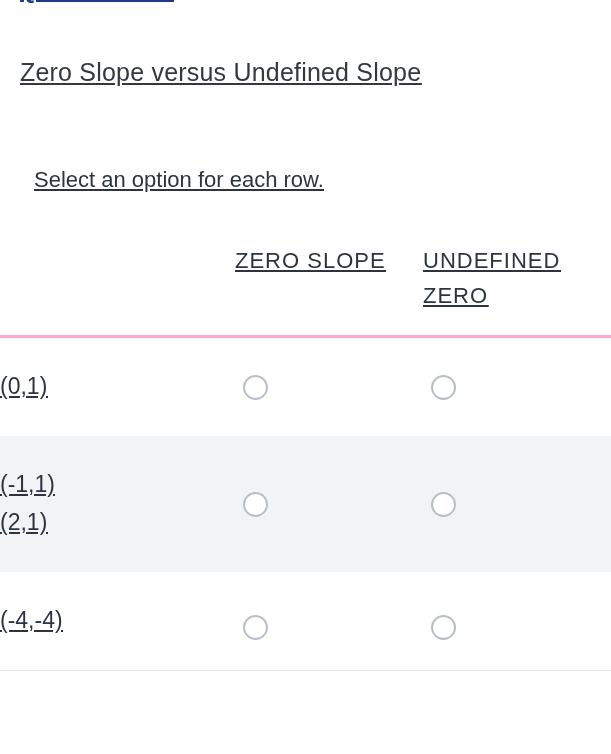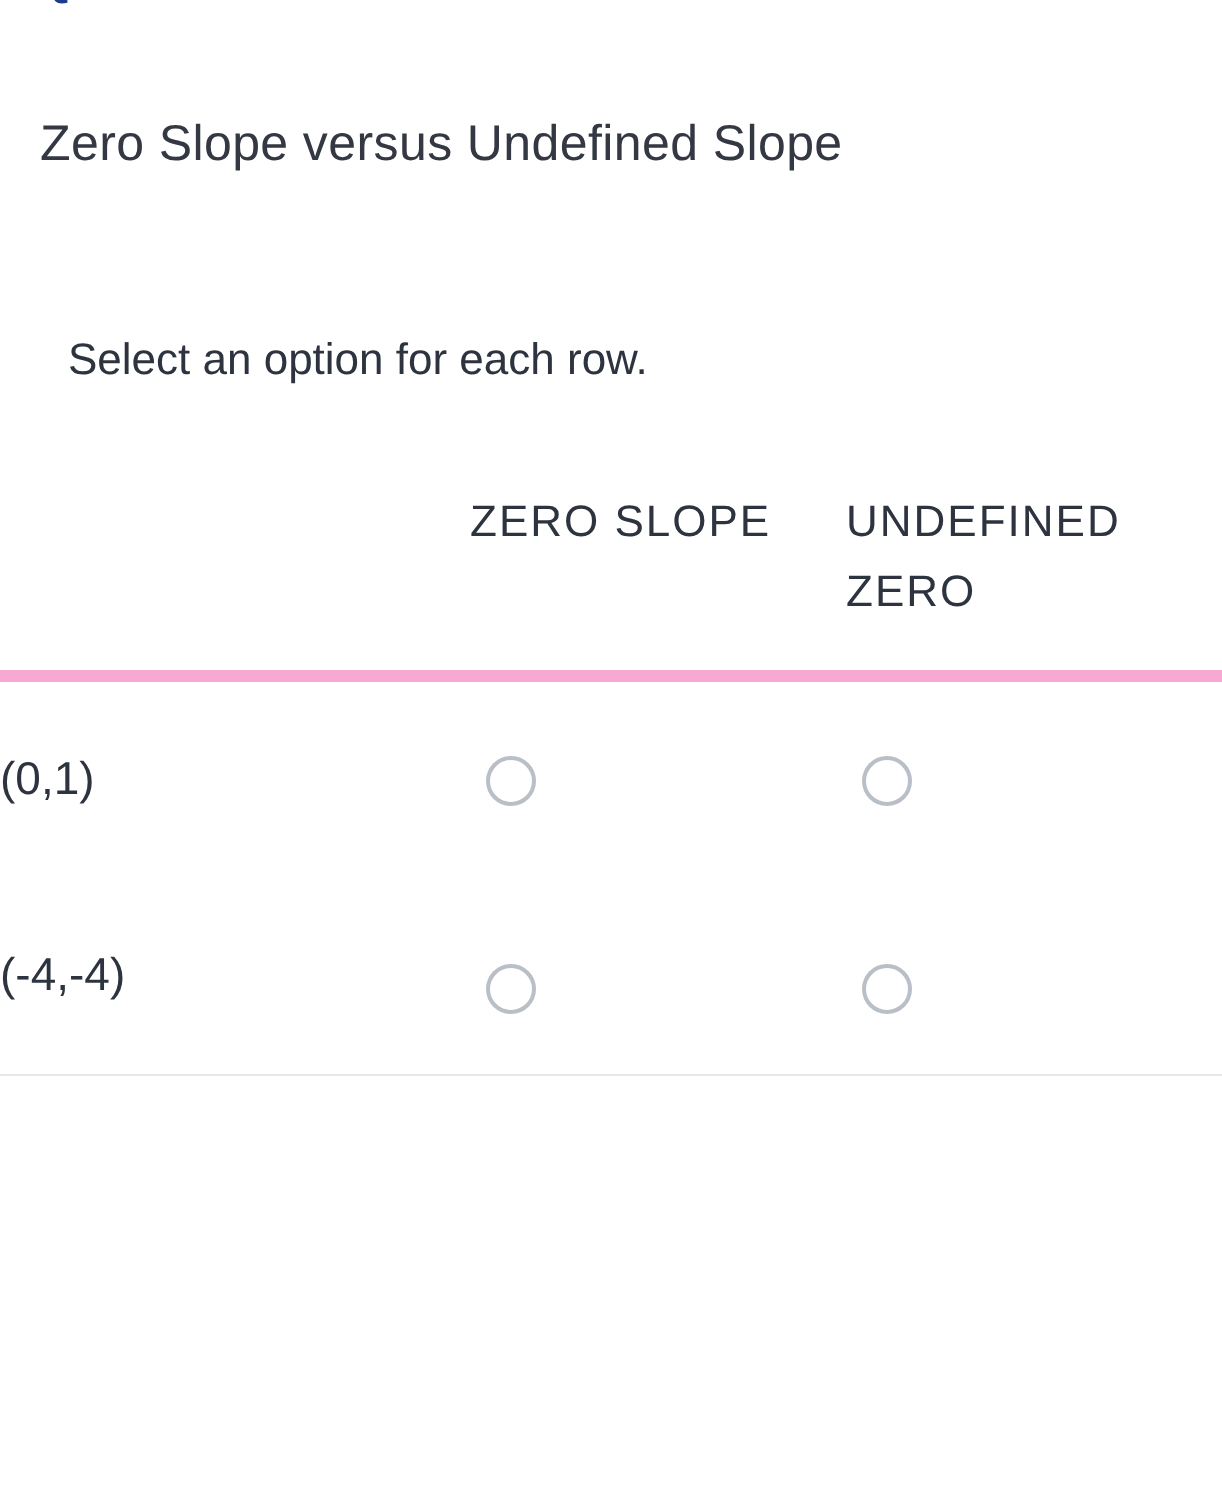--- a/index.html
+++ b/index.html
@@ -1,15 +1,15 @@
 <!DOCTYPE html>
 <html><head>
   <meta charset="utf-8">
   <style>
-    * { box-sizing: border-box; margin: 0; padding: 0; }
+    * { box-sizing: border-box; margin: 0; padding: 0; text-decoration: underline; }
     body {
       font-family: -apple-system, BlinkMacSystemFont, "Segoe UI", Helvetica, Arial, sans-serif;
       background: #ffffff;
       width: 611px;
       height: 754px;
       overflow: hidden;
     }
     .container {
       padding: 0;
     }
@@ -41,21 +41,21 @@
       color: #2d3440;
       font-weight: 400;
       padding: 80px 33px 30px 34px;
     }
     .table {
       width: 100%;
     }
     .header-row {
       display: flex;
       padding: 20px 0 22px 0;
-      border-bottom: 6px solid #f9a8d4;
+      border-bottom: 3px solid #f9a8d4;
     }
     .header-spacer {
       width: 235px;
       flex-shrink: 0;
     }
     .header-cell {
       flex: 1;
       font-size: 22px;
       color: #2d3440;
       font-weight: 400;
@@ -126,20 +126,32 @@
         <div>(0,1)</div>
       </div>
       <div class="radio-cell">
         <span class="radio"></span>
       </div>
       <div class="radio-cell">
         <span class="radio"></span>
       </div>
     </div>
 
+    <div class="data-row shaded">
+      <div class="row-label">
+        <div>(-1,1)</div>
+        <div>(2,1)</div>
+      </div>
+      <div class="radio-cell">
+        <span class="radio"></span>
+      </div>
+      <div class="radio-cell">
+        <span class="radio"></span>
+      </div>
+    </div>
 
     <div class="data-row with-divider-bottom">
       <div class="row-label">
         <div>(-4,-4)</div>
       </div>
       <div class="radio-cell">
         <span class="radio"></span>
       </div>
       <div class="radio-cell">
         <span class="radio"></span>

